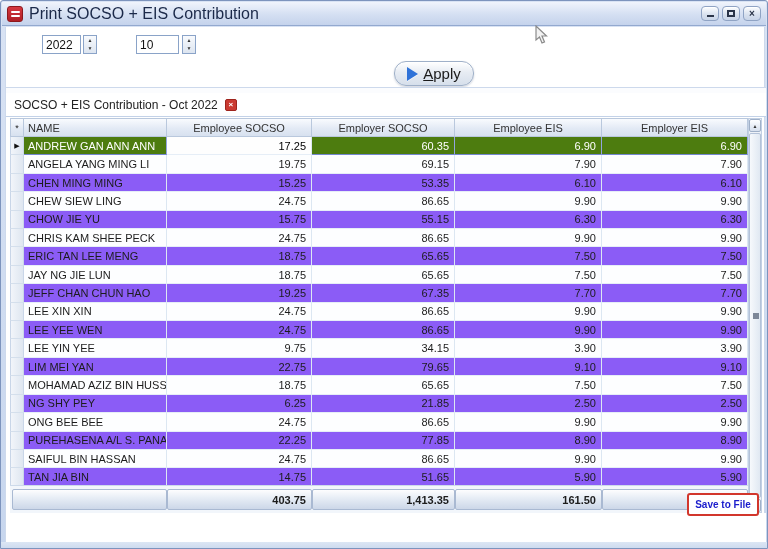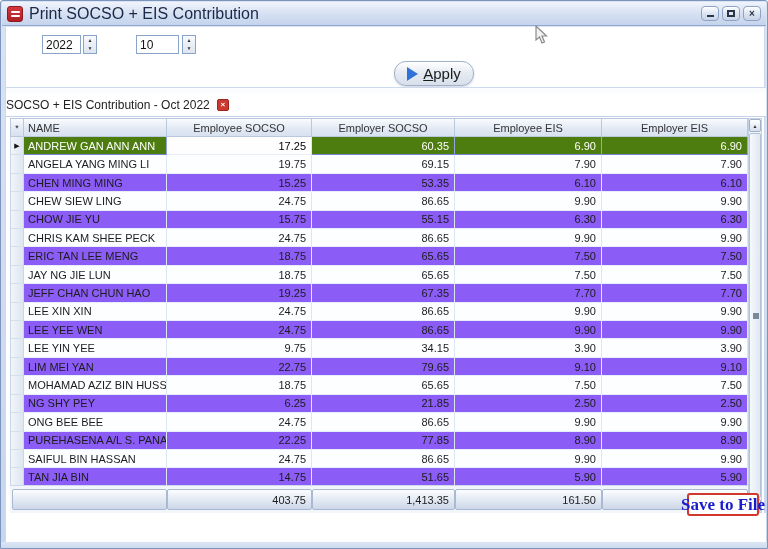--- a/index.html
+++ b/index.html
@@ -86,21 +86,21 @@
   .splitter {
     position: absolute; left: 0; top: 60px; width: 760px; height: 6px;
     border-top: 1px solid #cdd9ec; background: #fbfcfe; text-align: center;
   }
   .splitter span { color: #9aa8c0; font-size: 9px; line-height: 4px; letter-spacing: 2px; }
 
   
   .tab-row {
     position: absolute; left: 0; top: 66px; width: 760px; height: 24px;
     background: #fff; border-bottom: 1px solid #c3d2e8;
-    display: flex; align-items: center; padding-left: 0;
+    display: flex; align-items: center; padding-left: 8px;
   }
   .tab { display: flex; align-items: center; gap: 7px; font-size: 12px; color: #222; }
   .tab-close {
     width: 12px; height: 12px; border-radius: 2px; background: #ca3a31; border: 1px solid #9e241d;
     color: #fff; font-size: 8px; font-weight: bold; line-height: 1;
     display: flex; align-items: center; justify-content: center; cursor: default;
   }
 
   
   .c-indicator { width: 14px; }
@@ -138,21 +138,21 @@
   }
   .grow.even .gcell:not(.ind) { background: #8b5cf6; }
   .grow.odd  .gcell:not(.ind) { background: #fdfeff; }
   .grow.selected .gcell:not(.ind):not(.focused) { background: #4d7c0f; color: #fff; border-bottom-color: #7487cf; border-right-color: #93a4e0; }
   .grow.selected .gcell.focused { background: #fefefe; color: #000; }
 
   .grid-footer-strip {
     position: absolute; left: 4px; top: 458px; width: 738px; height: 28px;
     background: #f2f6fb; border-top: 1px solid #cddaea;
   }
-  .grid-footer { position: absolute; left: 4px; top: 462px; height: 28px; display: flex; }
+  .grid-footer { position: absolute; left: 4px; top: 462px; height: 28px; display: flex; font-weight: bold; }
   .fcell {
     height: 21px; border: 1px solid #a9b9d2; border-radius: 2px;
     background: linear-gradient(#fdfdfe, #e8eef6 40%, #ccd7e8);
     display: flex; align-items: center; justify-content: flex-end; padding-right: 5px;
     font-size: 11px; color: #1c1c1c; cursor: default;
   }
   .fcell.blank { margin-left: 2px; width: 155px; }
 
   
   .vscroll {
@@ -175,21 +175,21 @@
     width: 6px; height: 6px; background: #7c8798; display: block;
   }
 
   
   .bottom-bar { position: absolute; left: 0; top: 486px; width: 760px; height: 29px; background: #fff; }
   .save-box {
     position: absolute; left: 686px; top: 492px; width: 72px; height: 23px;
     border: 2px solid #d2362c; border-radius: 3px;
     display: flex; align-items: center; justify-content: center; background: #fff; cursor: default;
   }
-  .save-link { color: #1a1ccc; font-weight: bold; font-size: 17px; white-space: nowrap; font-family: Liberation Serif, serif; }
+  .save-link { color: #1a1ccc; font-weight: bold; font-size: 10px; white-space: nowrap; }
 
   .frame-bottom {
     position: absolute; left: 0; top: 541px; width: 768px; height: 8px;
     background: linear-gradient(#dce6f4, #c9d8ee);
   }
 
   
   .cursor { position: absolute; left: 534px; top: 24px; width: 14px; height: 20px; pointer-events: none; }
 </style>
 </head>

